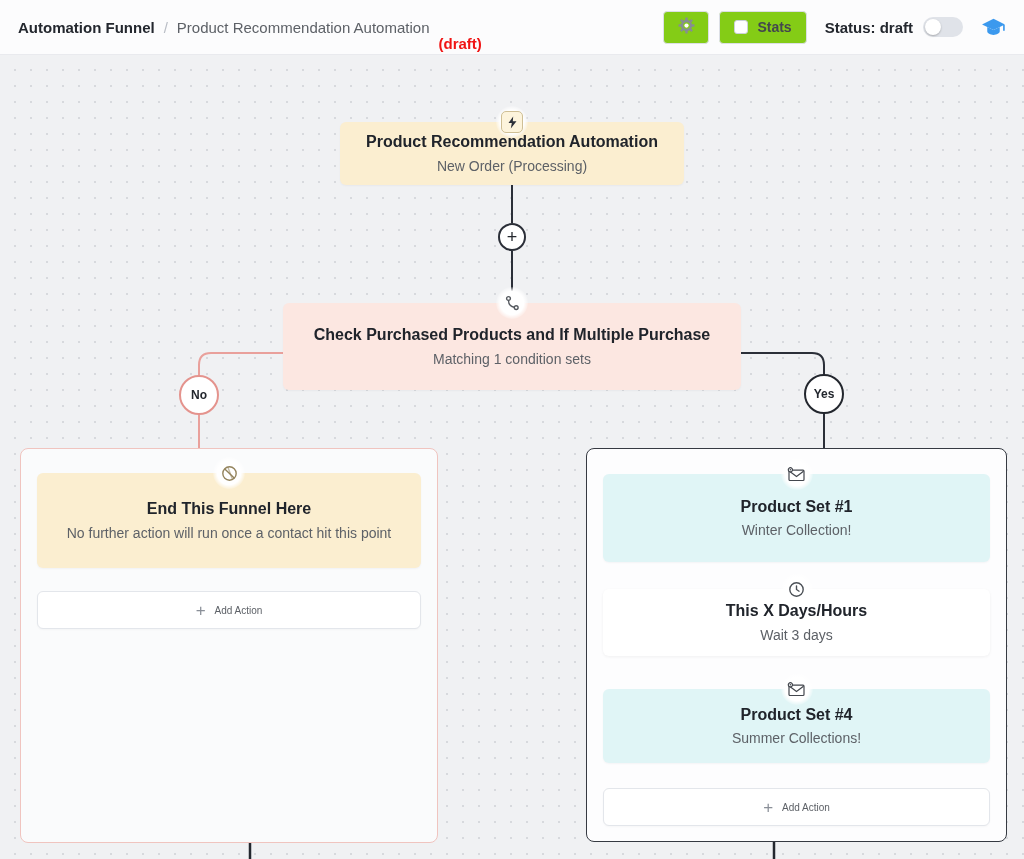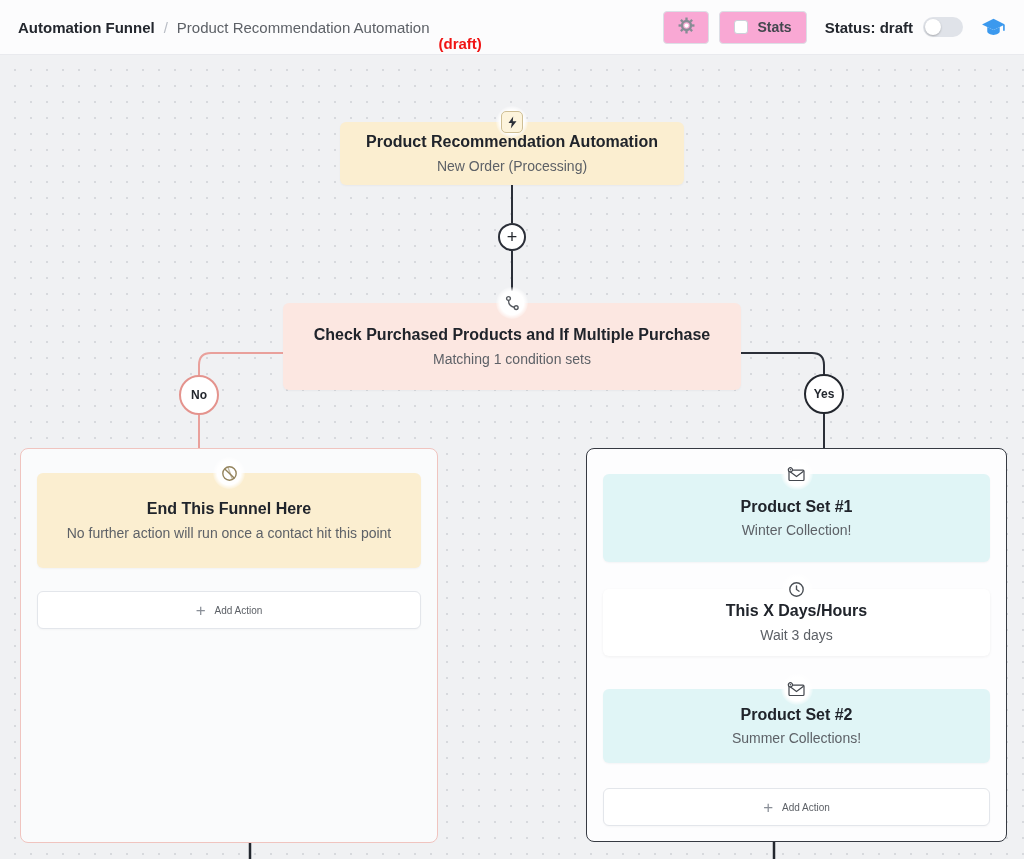--- a/index.html
+++ b/index.html
@@ -12,21 +12,21 @@
     display:flex; align-items:center; justify-content:space-between;
     padding:0 18px; z-index:10;text-align:center;
   }
   .crumbs { display:flex; align-items:center; gap:9px; font-size:15px; }
   .crumb-root { font-weight:700; color:#23272e; }
   .crumb-sep { color:#b9bdc5; }
   .crumb-cur { color:#5d6167; }
   .crumb-draft { color:#f01414; font-weight:700;margin-top:33px; }
   .header-right { display:flex; align-items:center; gap:10px; }
   .hbtn {
-    height:33px; background:#f9a8d4; border:1px solid #dcdfe6; border-radius:4px;
+    height:33px; background:#84cc16; border:1px solid #dcdfe6; border-radius:4px;
     display:flex; align-items:center; justify-content:center; cursor:pointer;
   }
   .gear-btn { width:46px; }
   .stats-btn { padding:0 14px; gap:9px; }
   .checkbox { width:14px; height:14px; border:1px solid #ccd1d9; border-radius:3px; background:#fff; }
   .stats-label { font-size:14px; font-weight:600; color:#43474e; }
   .status-label { font-size:15px; font-weight:700; color:#23272e; margin-left:8px; }
   .toggle { position:relative; width:40px; height:20px; border-radius:10px; background:#e0e3e9; cursor:pointer; }
   .toggle-knob { position:absolute; top:2px; left:2px; width:16px; height:16px; border-radius:50%; background:#fff; box-shadow:0 1px 2px rgba(0,0,0,.25); }
   .cap-wrap { margin-left:8px; display:flex; align-items:center; cursor:pointer; }
@@ -252,21 +252,21 @@
       <span class="node-icon">
         <svg width="19" height="15" viewBox="0 0 19 15">
           <g stroke="#43474e" stroke-width="1.2" fill="#fff">
             <rect x="2" y="3.2" width="15" height="10.3" rx="1"></rect>
             <path d="M2.5 4.2 L9.5 9.6 L16.5 4.2" fill="none"></path>
             <circle cx="3.4" cy="2.8" r="2.1"></circle>
           </g>
           <circle cx="3.4" cy="2.8" r="0.8" fill="#43474e"></circle>
         </svg>
       </span>
-      <div class="node-title">Product Set #2</div>
+      <div class="node-title">Product Set #4</div>
       <div class="node-sub">Summer Collections!</div>
     </div>
 
     <div class="add-action" style="top:339px;">
       <span class="add-plus">+</span>
       <span class="add-label">Add Action</span>
     </div>
   </div>
 
 </div>

